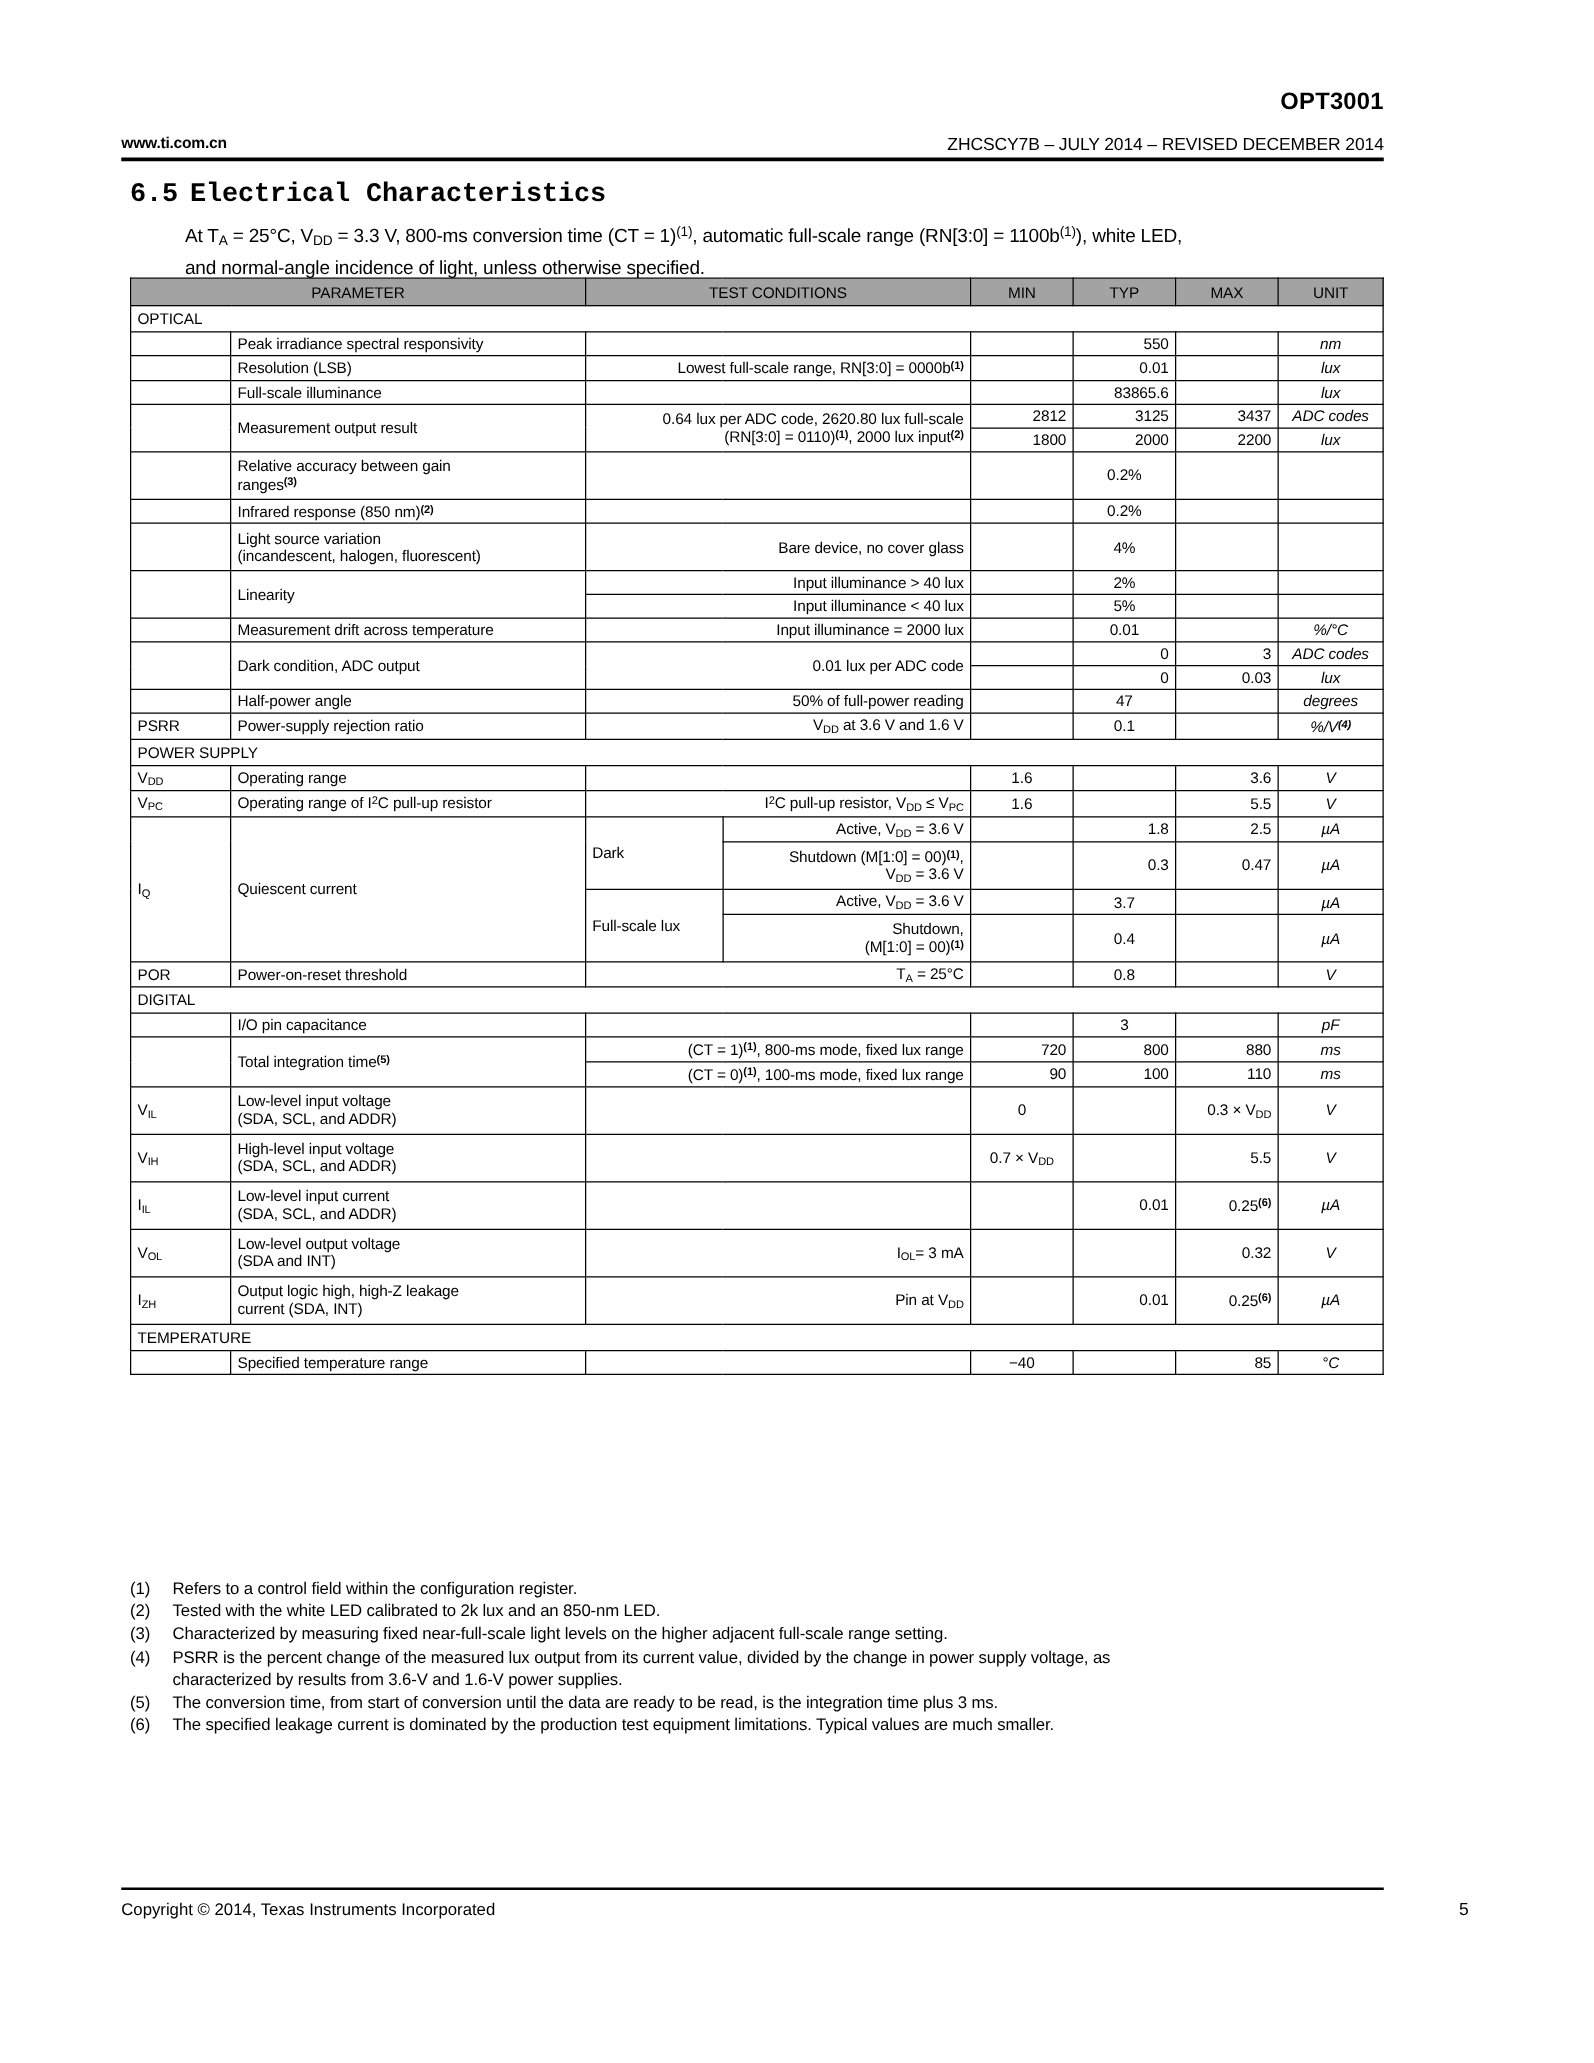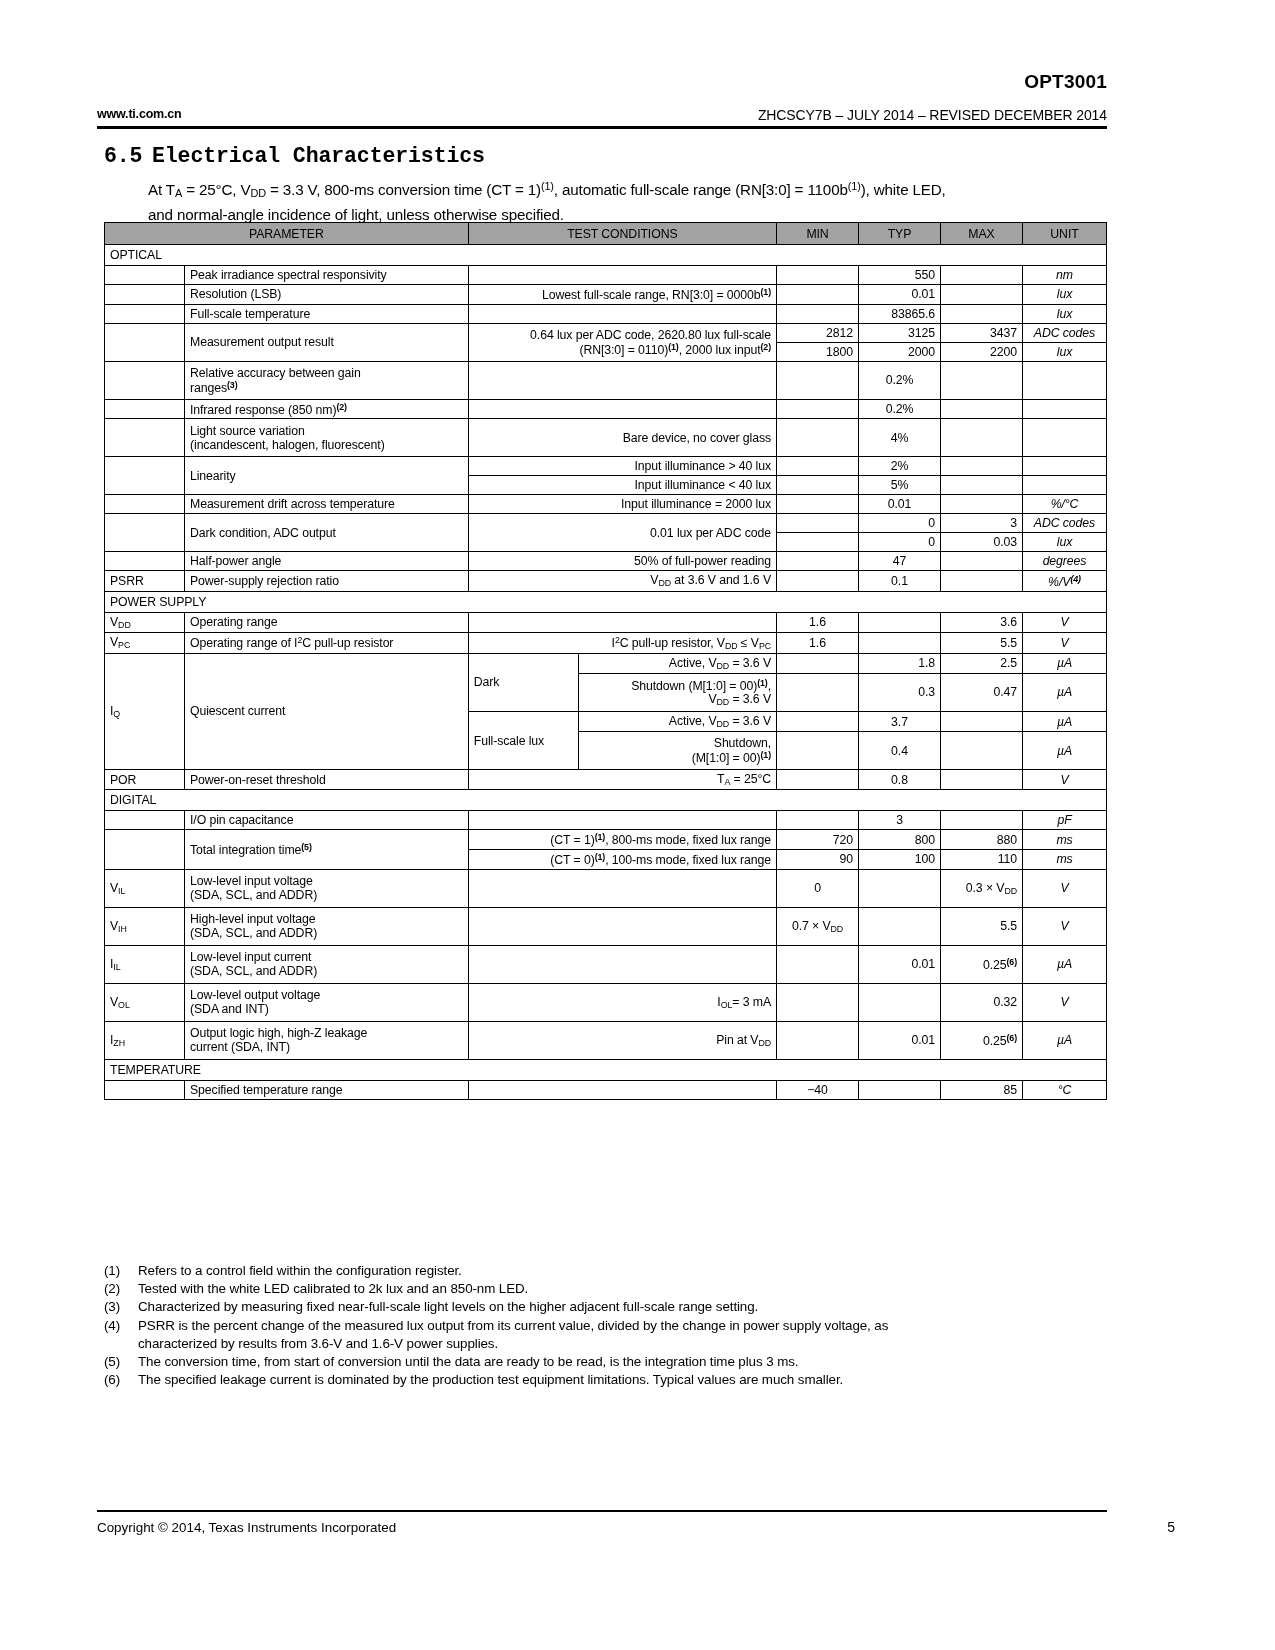--- a/index.html
+++ b/index.html
@@ -119,21 +119,21 @@
         <td class="par" colspan="2">Resolution (LSB)</td>
         <td class="cond" colspan="2"><span>Lowest full-scale range, RN[3:0] = 0000b</span><sup class="fn">(1)</sup></td>
         <td class="num"></td>
         <td class="num">0.01</td>
         <td class="num"></td>
         <td class="unit">lux</td>
       </tr>
 
       <tr>
         <td class="sym"></td>
-        <td class="par" colspan="2">Full-scale temperature</td>
+        <td class="par" colspan="2">Full-scale illuminance</td>
         <td class="cond" colspan="2"></td>
         <td class="num"></td>
         <td class="num">83865.6</td>
         <td class="num"></td>
         <td class="unit">lux</td>
       </tr>
 
       <tr>
         <td class="sym" rowspan="2"></td>
         <td class="par" colspan="2" rowspan="2">Measurement output result</td>

